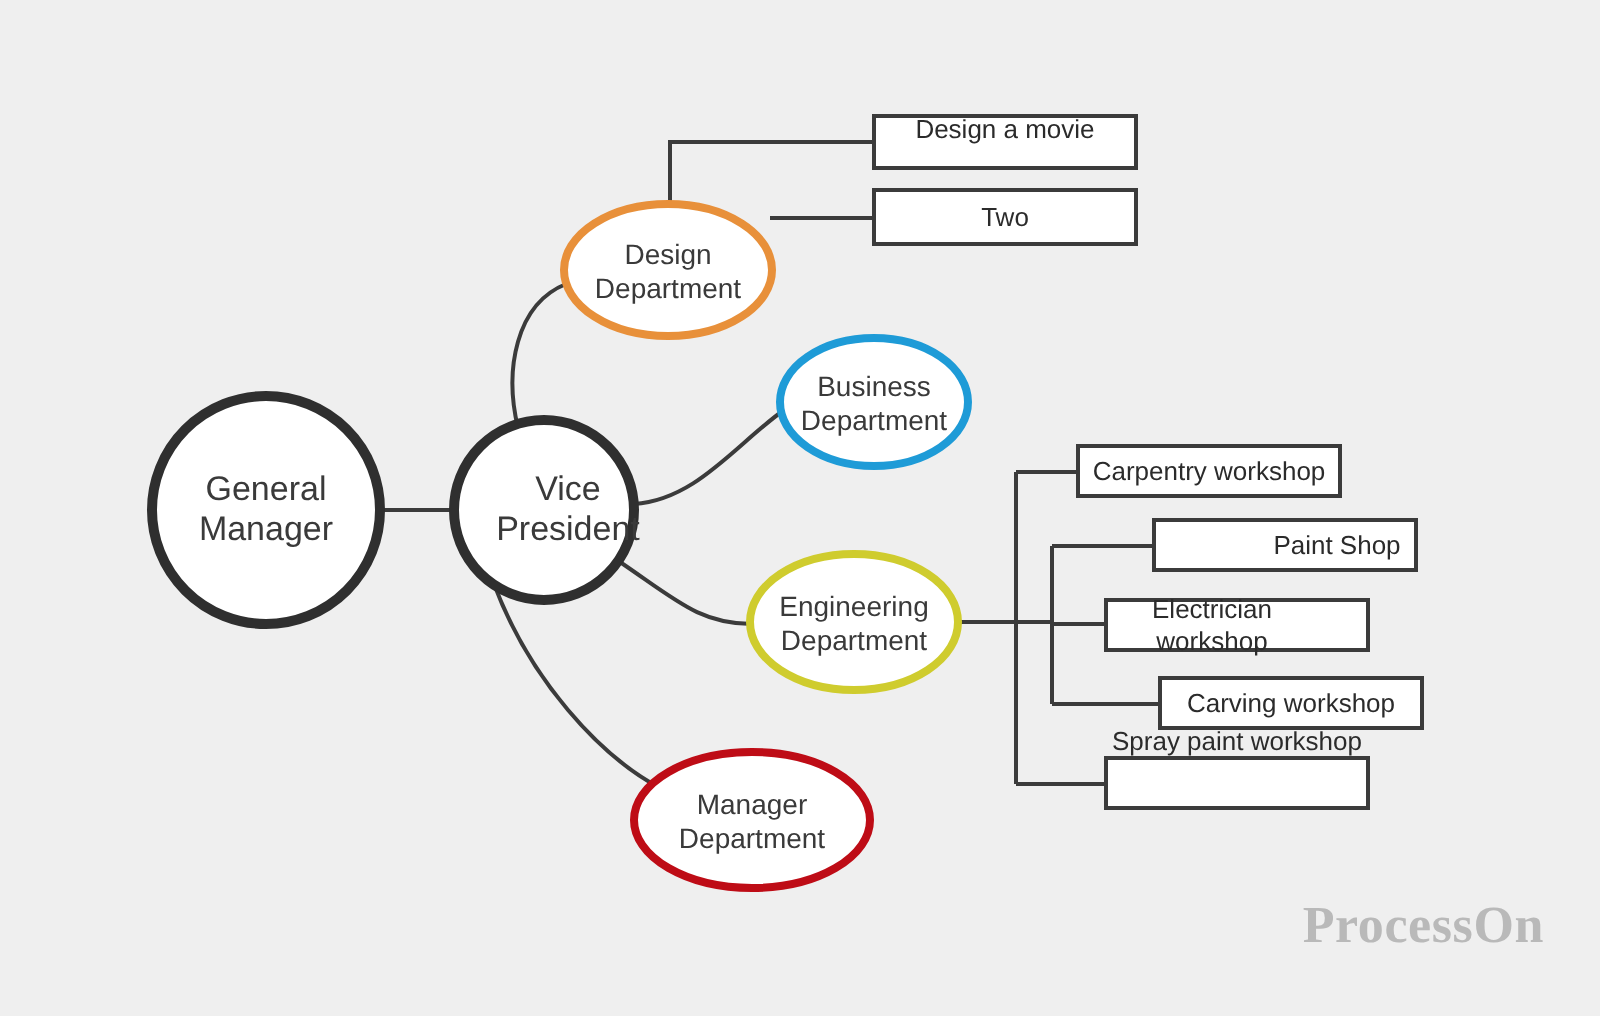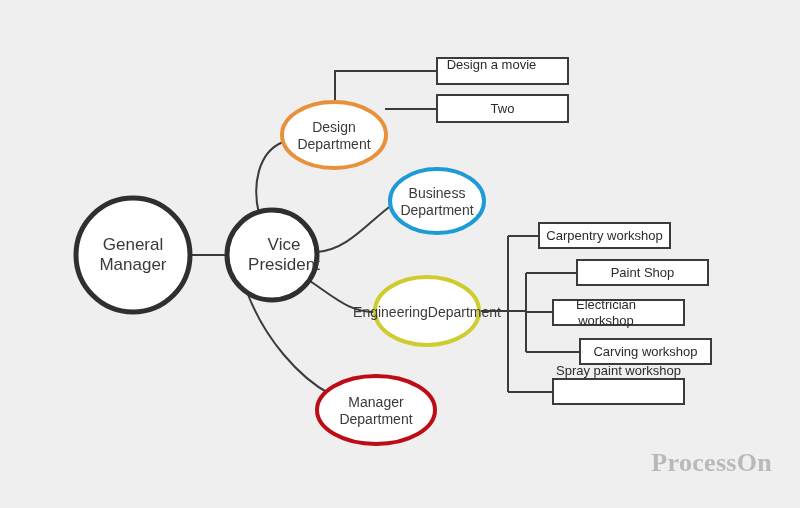--- a/index.html
+++ b/index.html
@@ -112,43 +112,43 @@
 <div class="node-label ellipse-label" style="left:282px; top:115px; width:104px; height:42px; flex-direction:column;">
   <span>Design</span>
   <span>Department</span>
 </div>
 
 <div class="node-label ellipse-label" style="left:385px; top:182px; width:104px; height:40px; flex-direction:column;">
   <span>Business</span>
   <span>Department</span>
 </div>
 
-<div class="node-label ellipse-label" style="left:373px; top:291px; width:108px; height:42px; ">
+<div class="node-label ellipse-label" style="left:373px; top:291px; width:108px; height:42px; flex-direction:column;">
   <span>Engineering</span>
   <span>Department</span>
 </div>
 
 <div class="node-label ellipse-label" style="left:322px; top:390px; width:108px; height:42px; flex-direction:column;">
   <span>Manager</span>
   <span>Department</span>
 </div>
 
-<div class="node-label box-label" style="left:426px; top:58px; width:131px; height:14px;border-radius:13px;">
+<div class="node-label box-label" style="left:437px; top:58px; width:131px; height:14px;border-radius:13px;">
   <span>Design a movie</span>
 </div>
 
 <div class="node-label box-label" style="left:437px; top:95px; width:131px; height:27px; flex-direction:column;">
   <span>Two</span>
 </div>
 
 <div class="node-label box-label" style="left:539px; top:223px; width:131px; height:25px;">
   <span>Carpentry workshop</span>
 </div>
 
-<div class="node-label box-label" style="left:577px; top:260px; width:131px; height:25px;">
+<div class="node-label box-label" style="left:577px; top:260px; width:131px; height:25px;padding-left:26px;">
   <span>Paint Shop</span>
 </div>
 
 <div class="node-label box-label" style="left:553px; top:300px; width:106px; height:25px;">
   <span>Electrician workshop</span>
 </div>
 
 <div class="node-label box-label" style="left:580px; top:339px; width:131px; height:25px;">
   <span>Carving workshop</span>
 </div>

